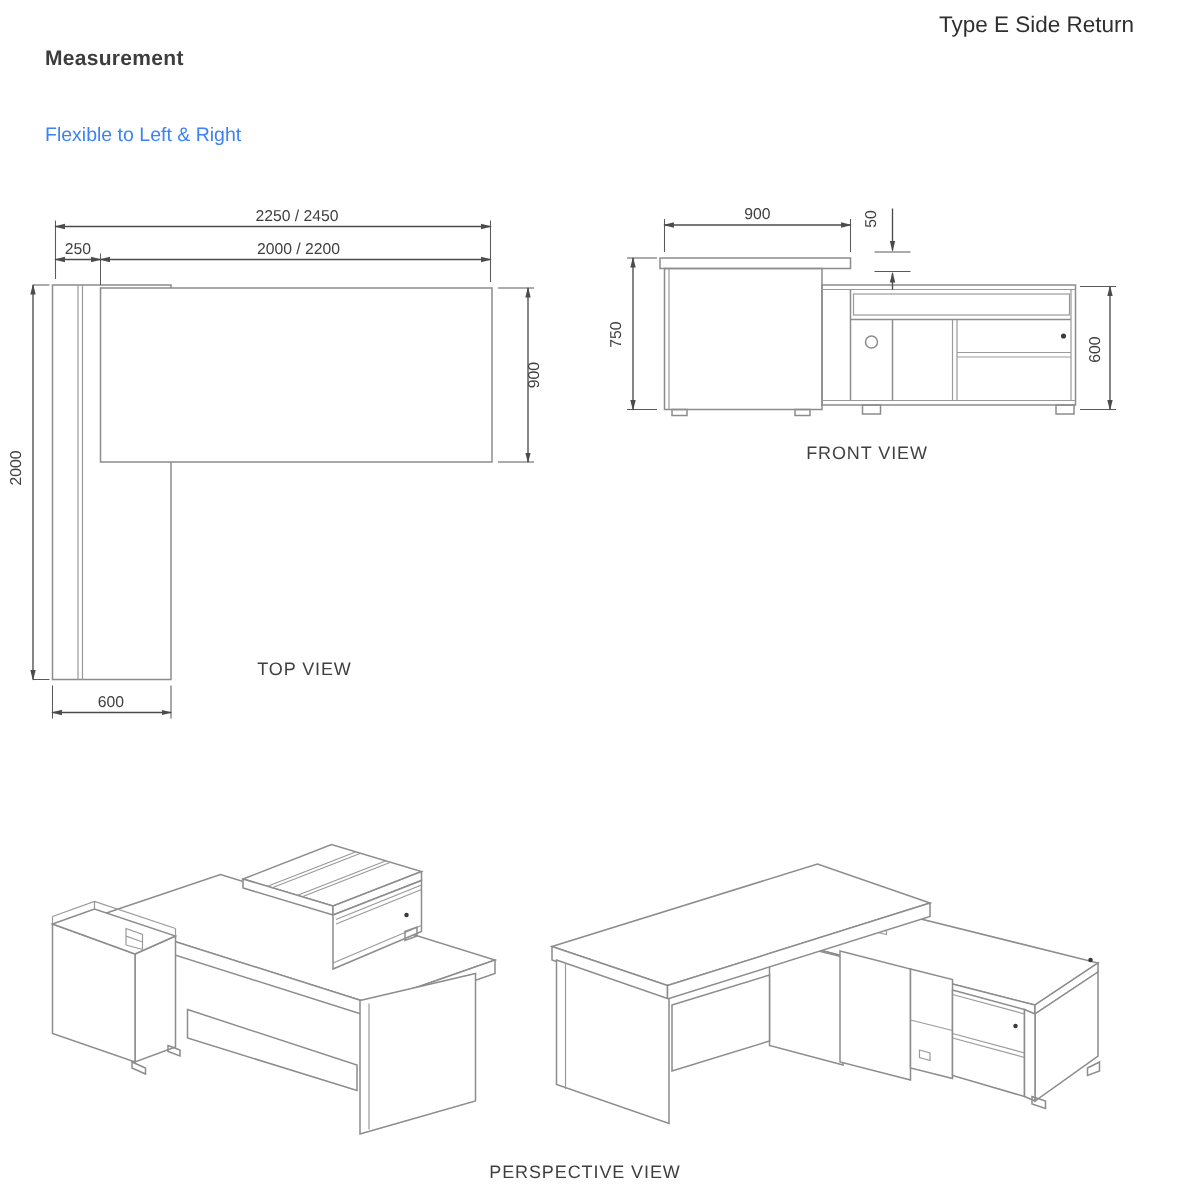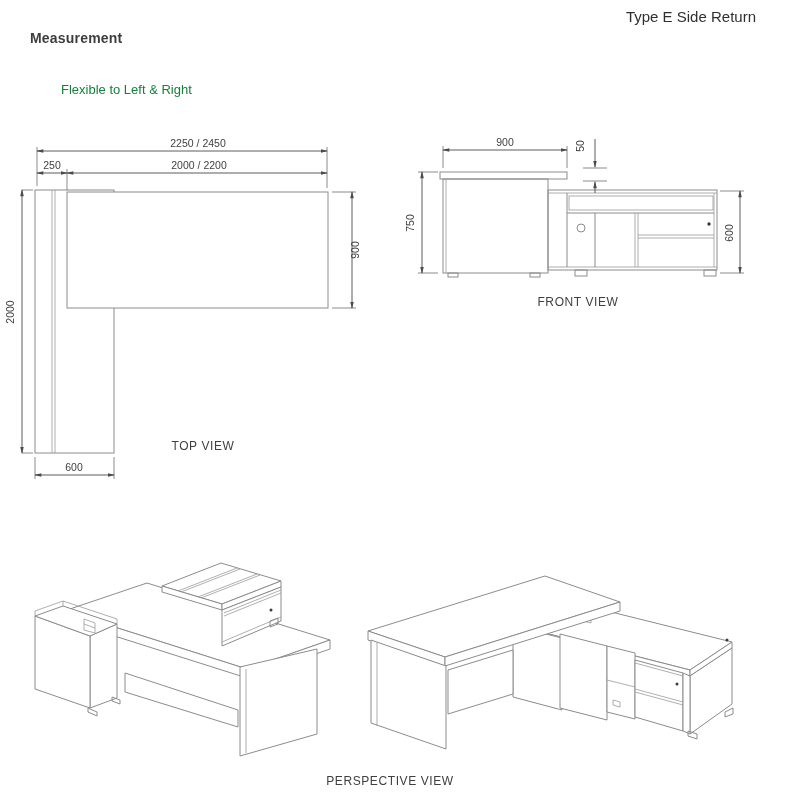--- a/index.html
+++ b/index.html
@@ -1,19 +1,19 @@
 <!DOCTYPE html>
 <html><head>
 <meta charset="utf-8">
 <style>
   html,body{margin:0;padding:0;background:#ffffff;}
   body{width:800px;height:798px;position:relative;font-family:"Liberation Sans",sans-serif;-webkit-font-smoothing:antialiased;}
   .page{position:absolute;inset:0;background:#fff;overflow:hidden;}
   .h-title{position:absolute;left:30px;top:30px;font-size:14px;font-weight:bold;color:#3d3d3d;letter-spacing:.2px;}
-  .h-sub{position:absolute;left:30px;top:82px;font-size:13px;color:#15803d;margin-left:31px;}
+  .h-sub{position:absolute;left:30px;top:82px;font-size:13px;color:#3b82f6;}
   .h-type{position:absolute;right:44px;top:8px;font-size:15px;color:#2f2f2f;}
   svg{position:absolute;left:0;top:0;}
   svg text{font-family:"Liberation Sans",sans-serif;}
   .dimtxt{font-size:10.5px;fill:#3f3f3f;}
   .viewlbl{font-size:12px;fill:#3f3f3f;letter-spacing:.6px;}
   .furn{stroke:#8c8c8c;stroke-width:1;fill:none;}
   .furnw{stroke:#8c8c8c;stroke-width:1;fill:#ffffff;}
   .furnthin{stroke:#9a9a9a;stroke-width:.8;fill:none;}
   .dim{stroke:#4b4b4b;stroke-width:.9;fill:none;}
   .ext{stroke:#5a5a5a;stroke-width:.7;fill:none;}

